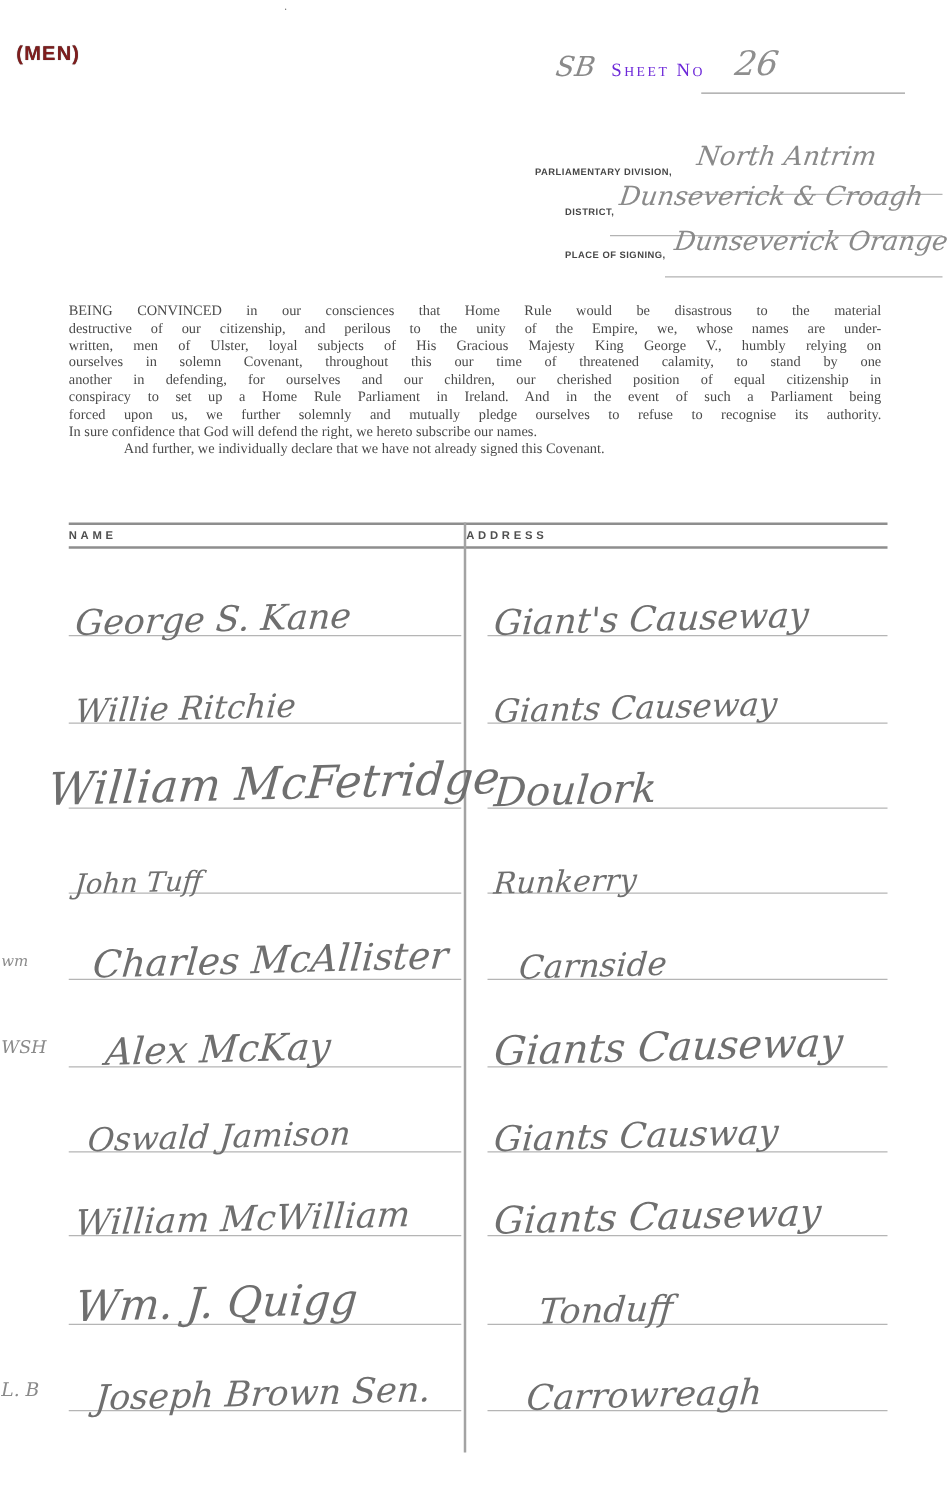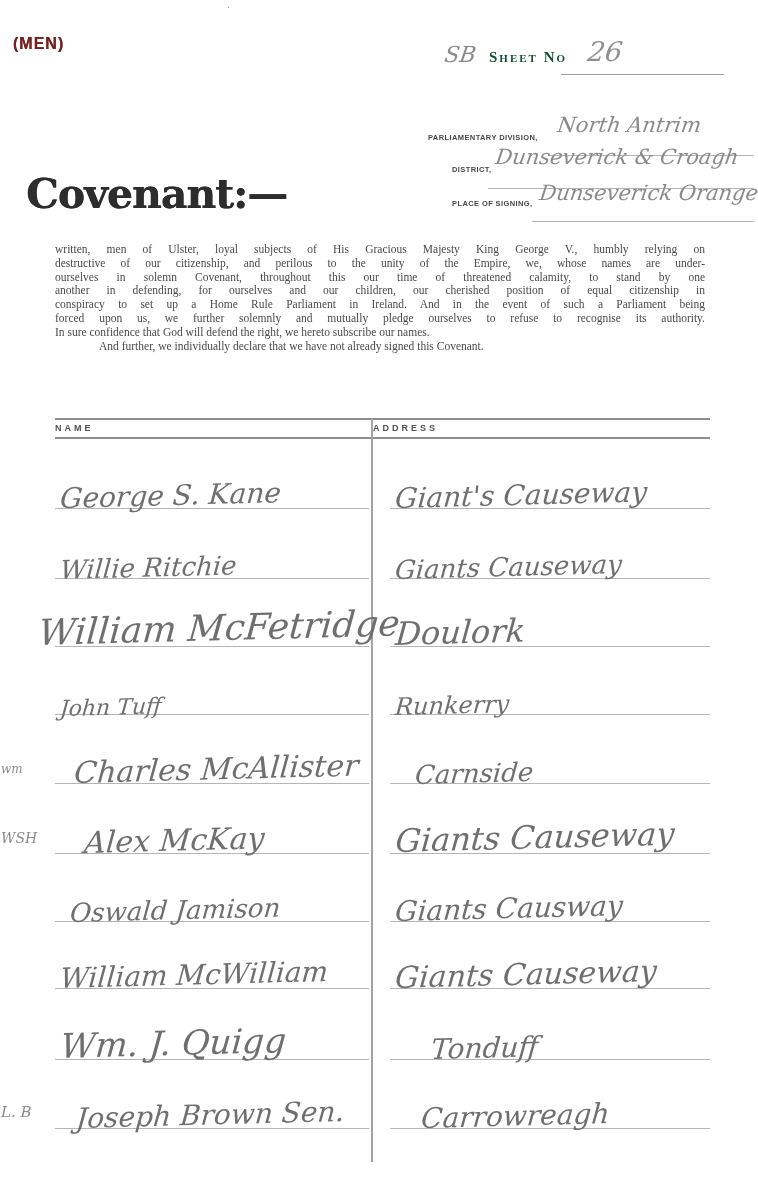--- a/index.html
+++ b/index.html
@@ -17,22 +17,22 @@
   }
   .speck{left:227px;top:2px;font-size:9px;color:#777;}
 
   
   .script{
     font-family:"DejaVu Serif",serif;font-style:italic;color:#8a8a8a;
     white-space:nowrap;transform:skewX(-8deg);transform-origin:left bottom;
   }
   .sheet-script{left:443px;top:42px;font-size:22px;}
   .sheet-label{
-    left:489px;top:49px;font-variant:small-caps;font-weight:bold;
-    font-size:15px;letter-spacing:2px;color:#14532d;
+    left:489px;top:49px;font-variant:small-caps;font-weight:normal;
+    font-size:15px;letter-spacing:2px;color:#6d28d9;
   }
   .sheet-line{left:561px;top:74px;width:163px;border-top:1.5px solid #9d9d9d;}
   .sheet-number{left:586px;top:36px;font-size:27px;color:#8f8f8f;}
 
   
   .field-label{
     font-family:"Liberation Sans",sans-serif;font-weight:bold;font-size:7.5px;
     letter-spacing:.4px;color:#474747;text-transform:uppercase;white-space:nowrap;
   }
   .fl-division{left:428px;top:133px;}
@@ -120,25 +120,25 @@
   <div class="abs f-line ln-division"></div>
 
   <div class="abs field-label fl-district">District,</div>
   <div class="abs script fv fv-district">Dunseverick &amp; Croagh</div>
   <div class="abs f-line ln-district"></div>
 
   <div class="abs field-label fl-place">Place of Signing,</div>
   <div class="abs script fv fv-place">Dunseverick Orange Hall</div>
   <div class="abs f-line ln-place"></div>
 
-  <div class="abs cov-heading">Covenant:—</div>
 
   <div class="abs cov-body">
+    <div class="cov-line">BEING CONVINCED in our consciences that Home Rule would be disastrous to the material</div>
+    <div class="cov-line">destructive of our citizenship, and perilous to the unity of the Empire, we, whose names are under-</div>
     <div class="cov-line">written, men of Ulster, loyal subjects of His Gracious Majesty King George V., humbly relying on</div>
-    <div class="cov-line">destructive of our citizenship, and perilous to the unity of the Empire, we, whose names are under-</div>
     <div class="cov-line">ourselves in solemn Covenant, throughout this our time of threatened calamity, to stand by one</div>
     <div class="cov-line">another in defending, for ourselves and our children, our cherished position of equal citizenship in</div>
     <div class="cov-line">conspiracy to set up a Home Rule Parliament in Ireland.  And in the event of such a Parliament being</div>
     <div class="cov-line">forced upon us, we further solemnly and mutually pledge ourselves to refuse to recognise its authority.</div>
     <div class="cov-line plain">In sure confidence that God will defend the right, we hereto subscribe our names.</div>
     <div class="cov-line indent">And further, we individually declare that we have not already signed this Covenant.</div>
   </div>
 
   <div class="abs rule rule-top"></div>
   <div class="abs col-head ch-name">NAME</div>

